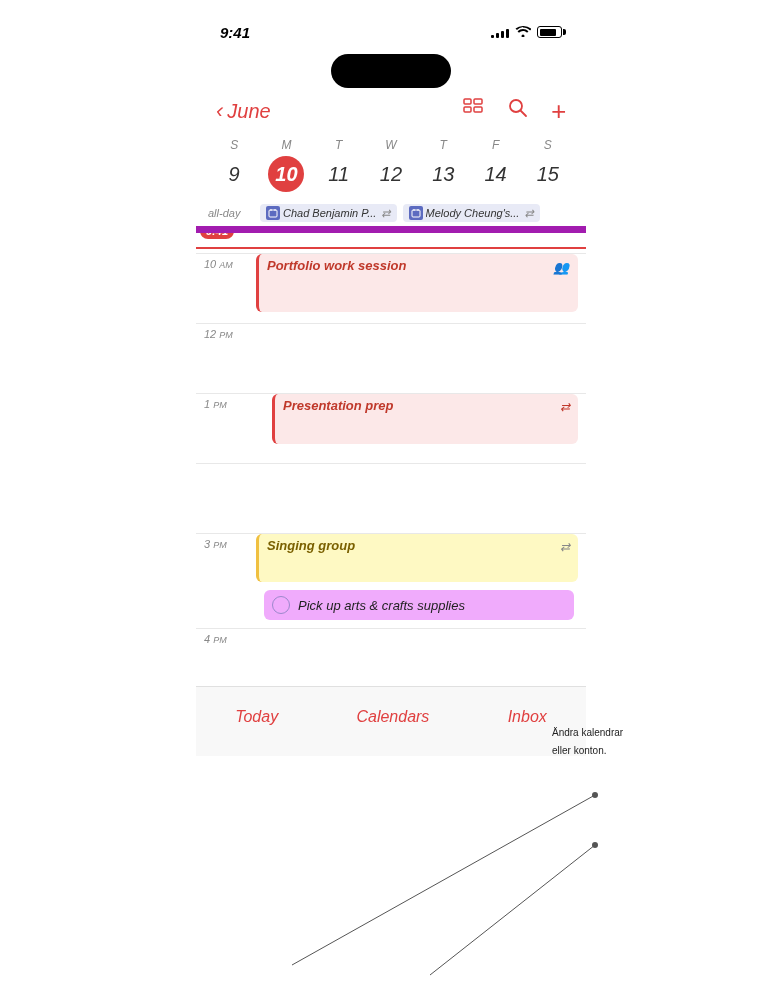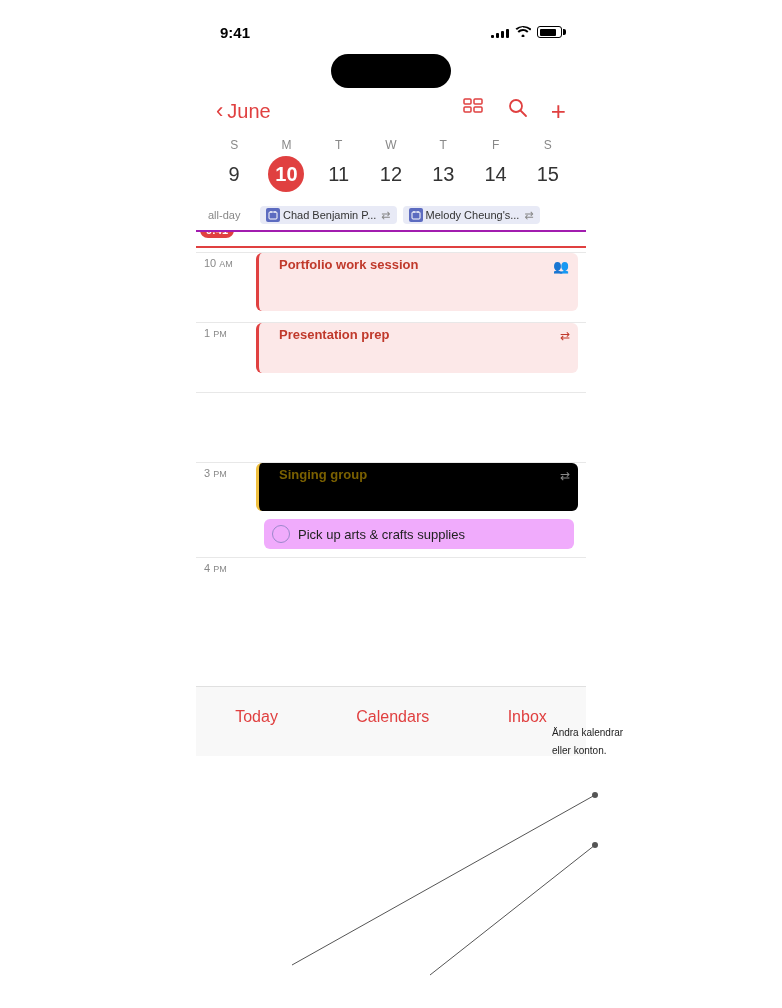--- a/index.html
+++ b/index.html
@@ -13,20 +13,21 @@
     }
 
     
     .phone-frame {
       position: absolute;
       top: 0; left: 50%;
       transform: translateX(-50%);
       width: 390px;
       height: 756px;
       background: #fff;
+      font-style: italic;
     }
 
     
     .status-bar {
       display: flex;
       justify-content: space-between;
       align-items: center;
       padding: 14px 24px 0;
       height: 50px;
     }
@@ -168,21 +169,21 @@
       padding: 8px 0 6px;
       border-top: 1px solid #e0e0e0;
       border-bottom: 1px solid #e0e0e0;
     }
 
     
     .all-day-row {
       display: flex;
       align-items: center;
       padding: 4px 12px;
-      border-bottom: 2px solid #a21caf;
+      border-bottom: 7px solid #a21caf;
       gap: 8px;
       min-height: 32px;
     }
     .all-day-label {
       font-size: 11px;
       color: #888;
       width: 44px;
       flex-shrink: 0;
     }
     .all-day-events {
@@ -276,31 +277,31 @@
       top: -1px;
       z-index: 5;
     }
 
     
     .event-block {
       position: absolute;
       left: 4px;
       right: 8px;
       border-radius: 6px;
-      padding: 4px 20px;
+      padding: 4px 8px;
       font-size: 13px;
       font-weight: 500;
     }
     .event-block.red {
       background: #fce8e8;
       border-left: 3px solid #e04040;
       color: #c0392b;
     }
     .event-block.yellow {
-      background: #000000;
+      background: #fef9c3;
       border-left: 3px solid #f0c040;
       color: #7a6000;
     }
     .event-icon-top {
       position: absolute;
       right: 8px;
       top: 6px;
       font-size: 13px;
       color: #888;
     }
@@ -482,26 +483,30 @@
       <div class="time-content" style="position:relative;">
 
         <div class="event-block red" style="position:absolute;top:0;left:4px;right:8px;height:58px;">
           <span style="font-size:13px;font-weight:600;color:#c0392b;">Portfolio work session</span>
           <span class="event-icon-top" style="color:#c0392b;">👥</span>
         </div>
       </div>
     </div>
 
 
+    <div class="time-slot" style="height:70px;">
+      <div class="time-label">12 <span style="font-size:9px;">PM</span></div>
+      <div class="time-content"></div>
+    </div>
 
     <div class="time-slot" style="height:70px;">
       <div class="time-label">1 <span style="font-size:9px;">PM</span></div>
       <div class="time-content" style="position:relative;">
 
-        <div class="event-block red" style="position:absolute;top:0;left:4px;right:8px;height:50px;">
+        <div class="event-block red" style="position:absolute;top:0;left:20px;right:8px;height:50px;">
           <span style="font-size:13px;font-weight:600;color:#c0392b;">Presentation prep</span>
           <span class="event-icon-top" style="font-size:12px;color:#c0392b;">⇄</span>
         </div>
       </div>
     </div>
 
     <div class="time-slot" style="height:70px;">
       <div class="time-content"></div>
     </div>
 

